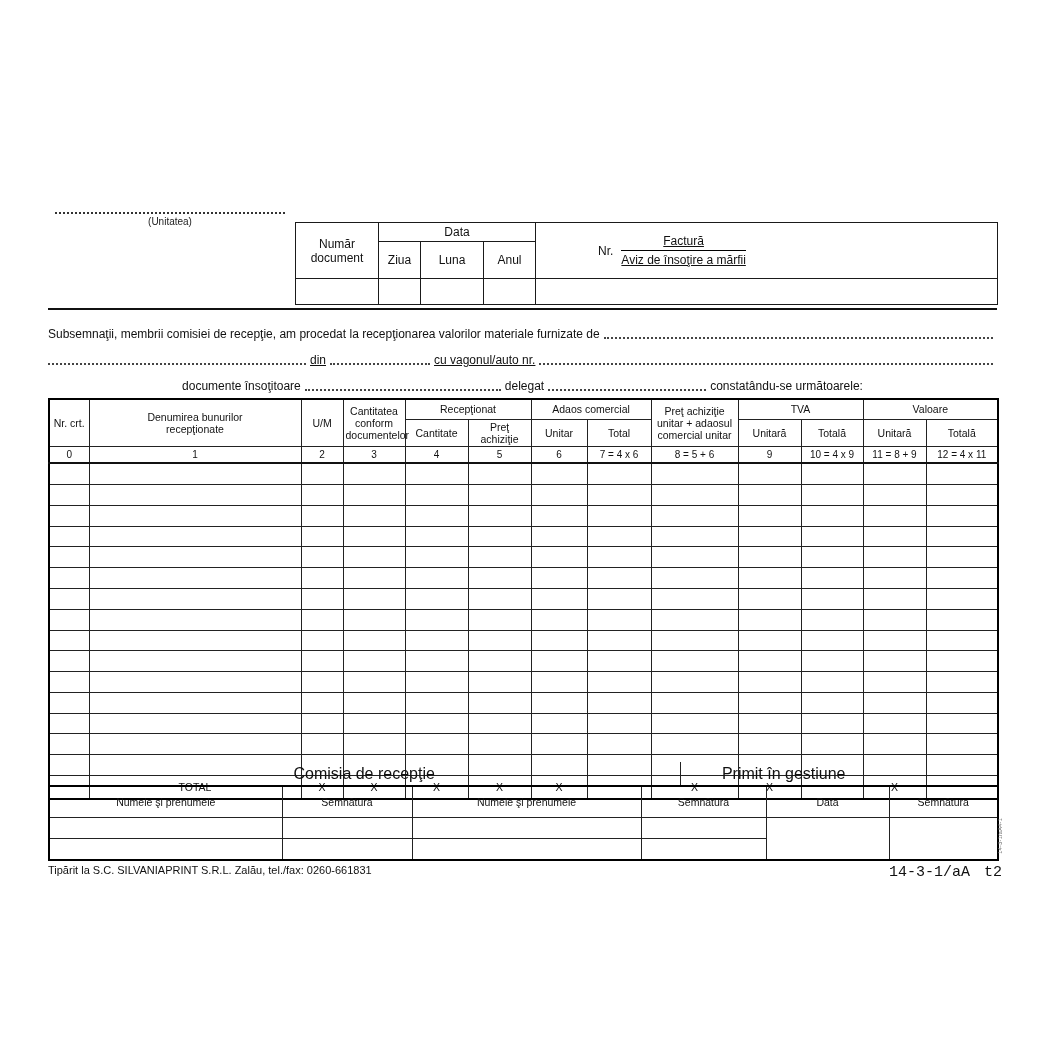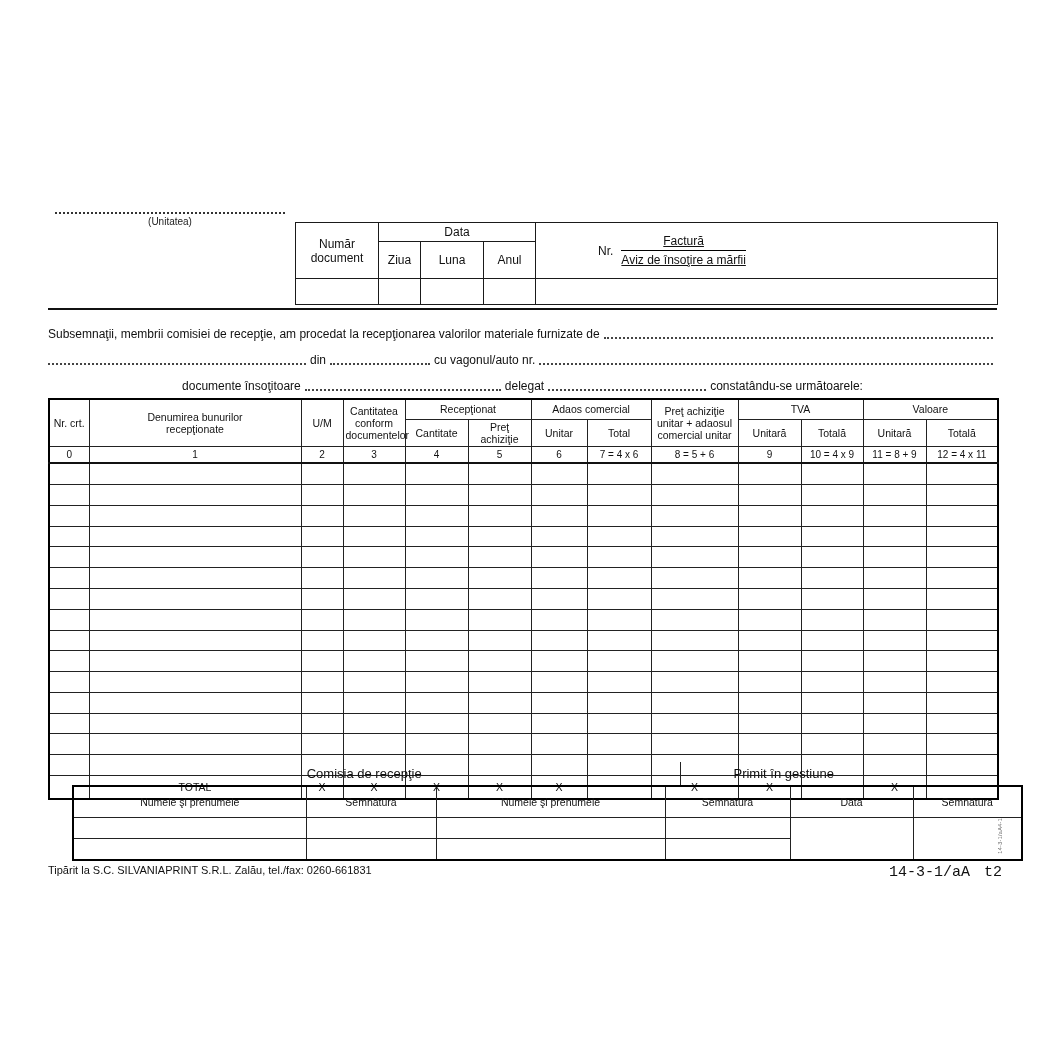--- a/index.html
+++ b/index.html
@@ -23,38 +23,38 @@
   .fraction{display:inline-block;text-align:center;margin-left:8px;text-decoration:underline;}
   .frac-top{border-bottom:1.2px solid #000;padding:0 26px 2px 26px;}
   .frac-bottom{padding-top:2px;}
 
   .rule{left:48px;top:308px;width:949px;height:2px;background:#111;}
 
   
   .intro{left:48px;width:949px;font-size:12px;display:flex;align-items:flex-end;white-space:nowrap;justify-content:center;}
   .intro .dots{border-bottom:2px dotted #444;height:10px;margin:0 4px 2px 4px;}
   .intro .grow{flex:1;}
-  .i1{top:327px;} .i2{top:353px;} .i3{top:379px;}
+  .i1{top:327px;} .i2{top:353px;text-decoration:underline;} .i3{top:379px;}
 
   
   .main-table{left:48px;top:398px;border-collapse:collapse;table-layout:fixed;width:949px;font-size:10.5px;}
   .main-table{border:2px solid #000;}
   .main-table td{border:1px solid #222;text-align:center;vertical-align:middle;padding:1px 2px;line-height:1.15;}
   .main-table .group-row td{height:17px;}
   .main-table .sub-row td{height:24px;}
   .main-table .num-row td{height:13px;border-bottom:2px solid #111;font-size:10px;}
   .main-table .body-row td{height:17.8px;}
   .main-table .total-row td{height:20px;font-size:10.5px;}
   .den-wrap{display:inline-block;max-width:118px;}
 
   
-  .sig-header{left:48px;top:762px;width:838px;height:23px;display:flex;font-size:13px;}
+  .sig-header{left:48px;top:762px;width:838px;height:23px;display:flex;font-size:16px;}
   .sig-header .left{width:717px;display:flex;align-items:center;justify-content:center;}
   .sig-header .right{width:232px;display:flex;align-items:center;justify-content:center;border-left:1px solid #222;}
-  .sig-table{left:48px;top:785px;border-collapse:collapse;table-layout:fixed;width:949px;font-size:10.5px;margin-left:24px;}
+  .sig-table{left:48px;top:785px;border-collapse:collapse;table-layout:fixed;width:949px;font-size:10.5px;}
   .sig-table{border:2px solid #000;}
   .sig-table td{border:1px solid #222;text-align:center;vertical-align:middle;padding:0;}
   .sig-table .h td{height:30px;}
   .sig-table .r td{height:20px;}
 
   
   .footer-left{left:48px;top:864px;font-size:11px;}
   .footer-right{left:750px;top:864px;width:252px;text-align:right;font-size:15px;font-family:Liberation Mono, monospace;}
   .footer-right .code{margin-right:14px;}
   .vert-code{left:997px;top:818px;font-size:5.5px;color:#666;writing-mode:vertical-rl;transform:rotate(180deg);letter-spacing:.3px;}

